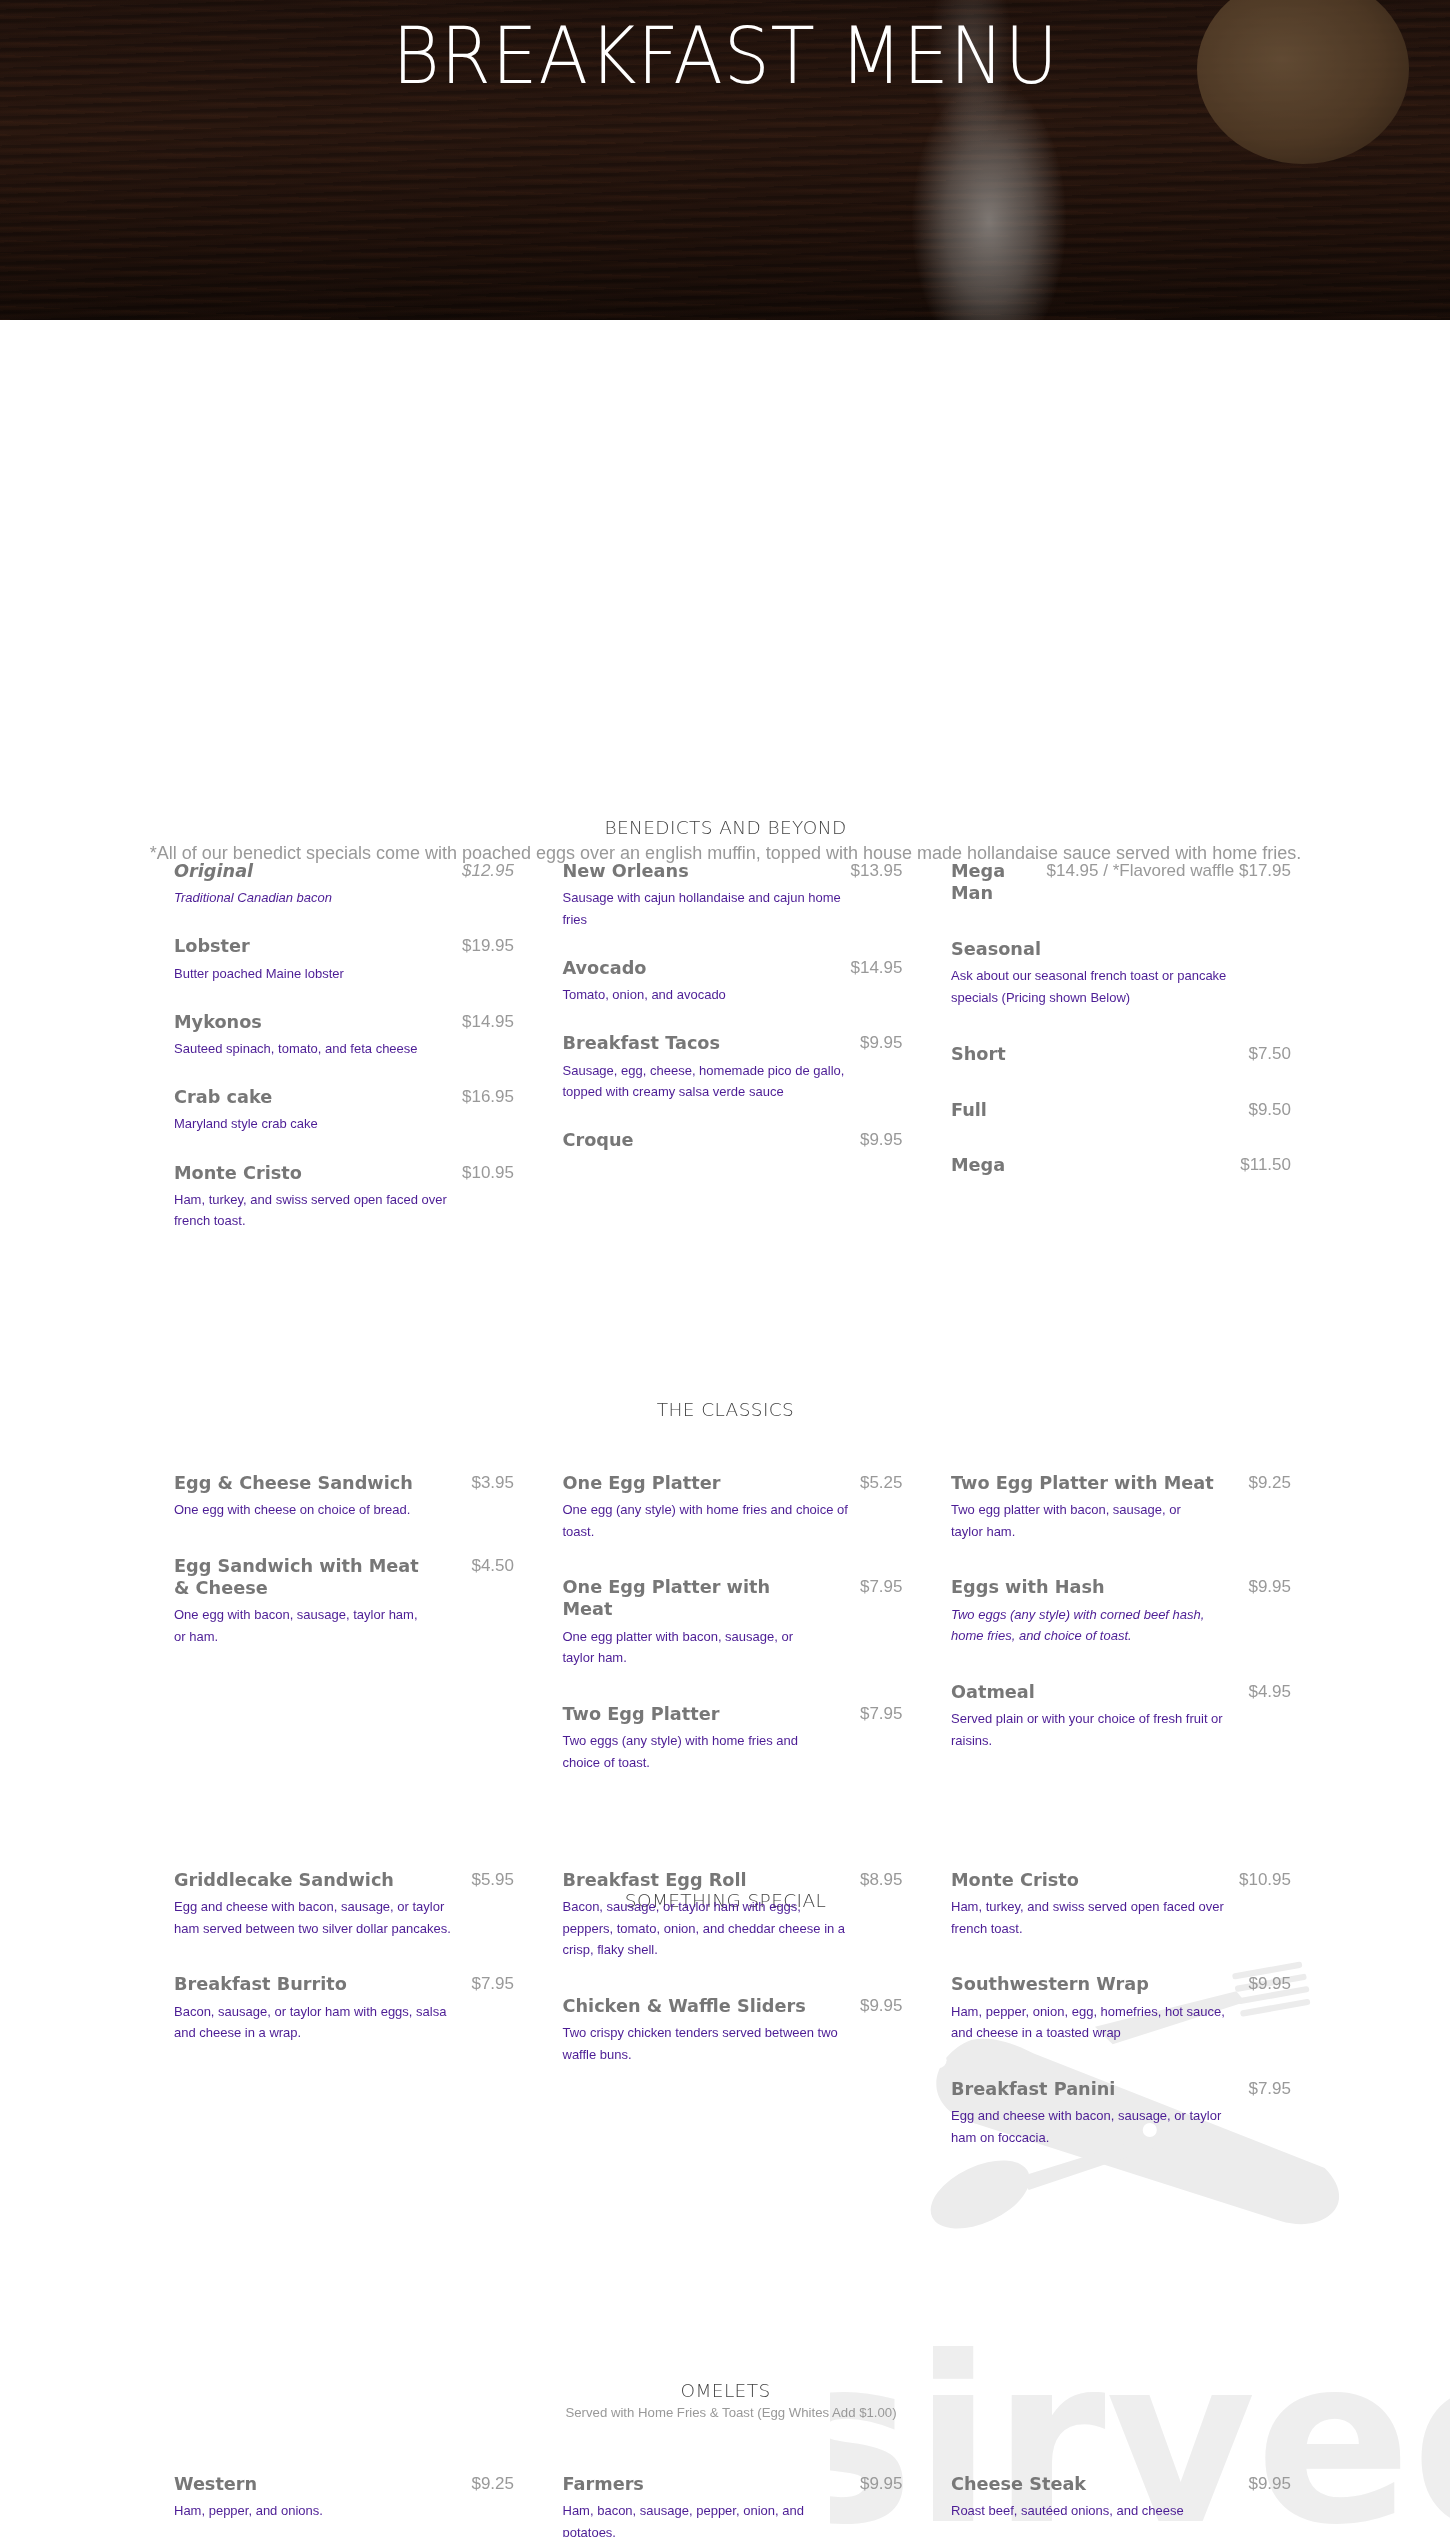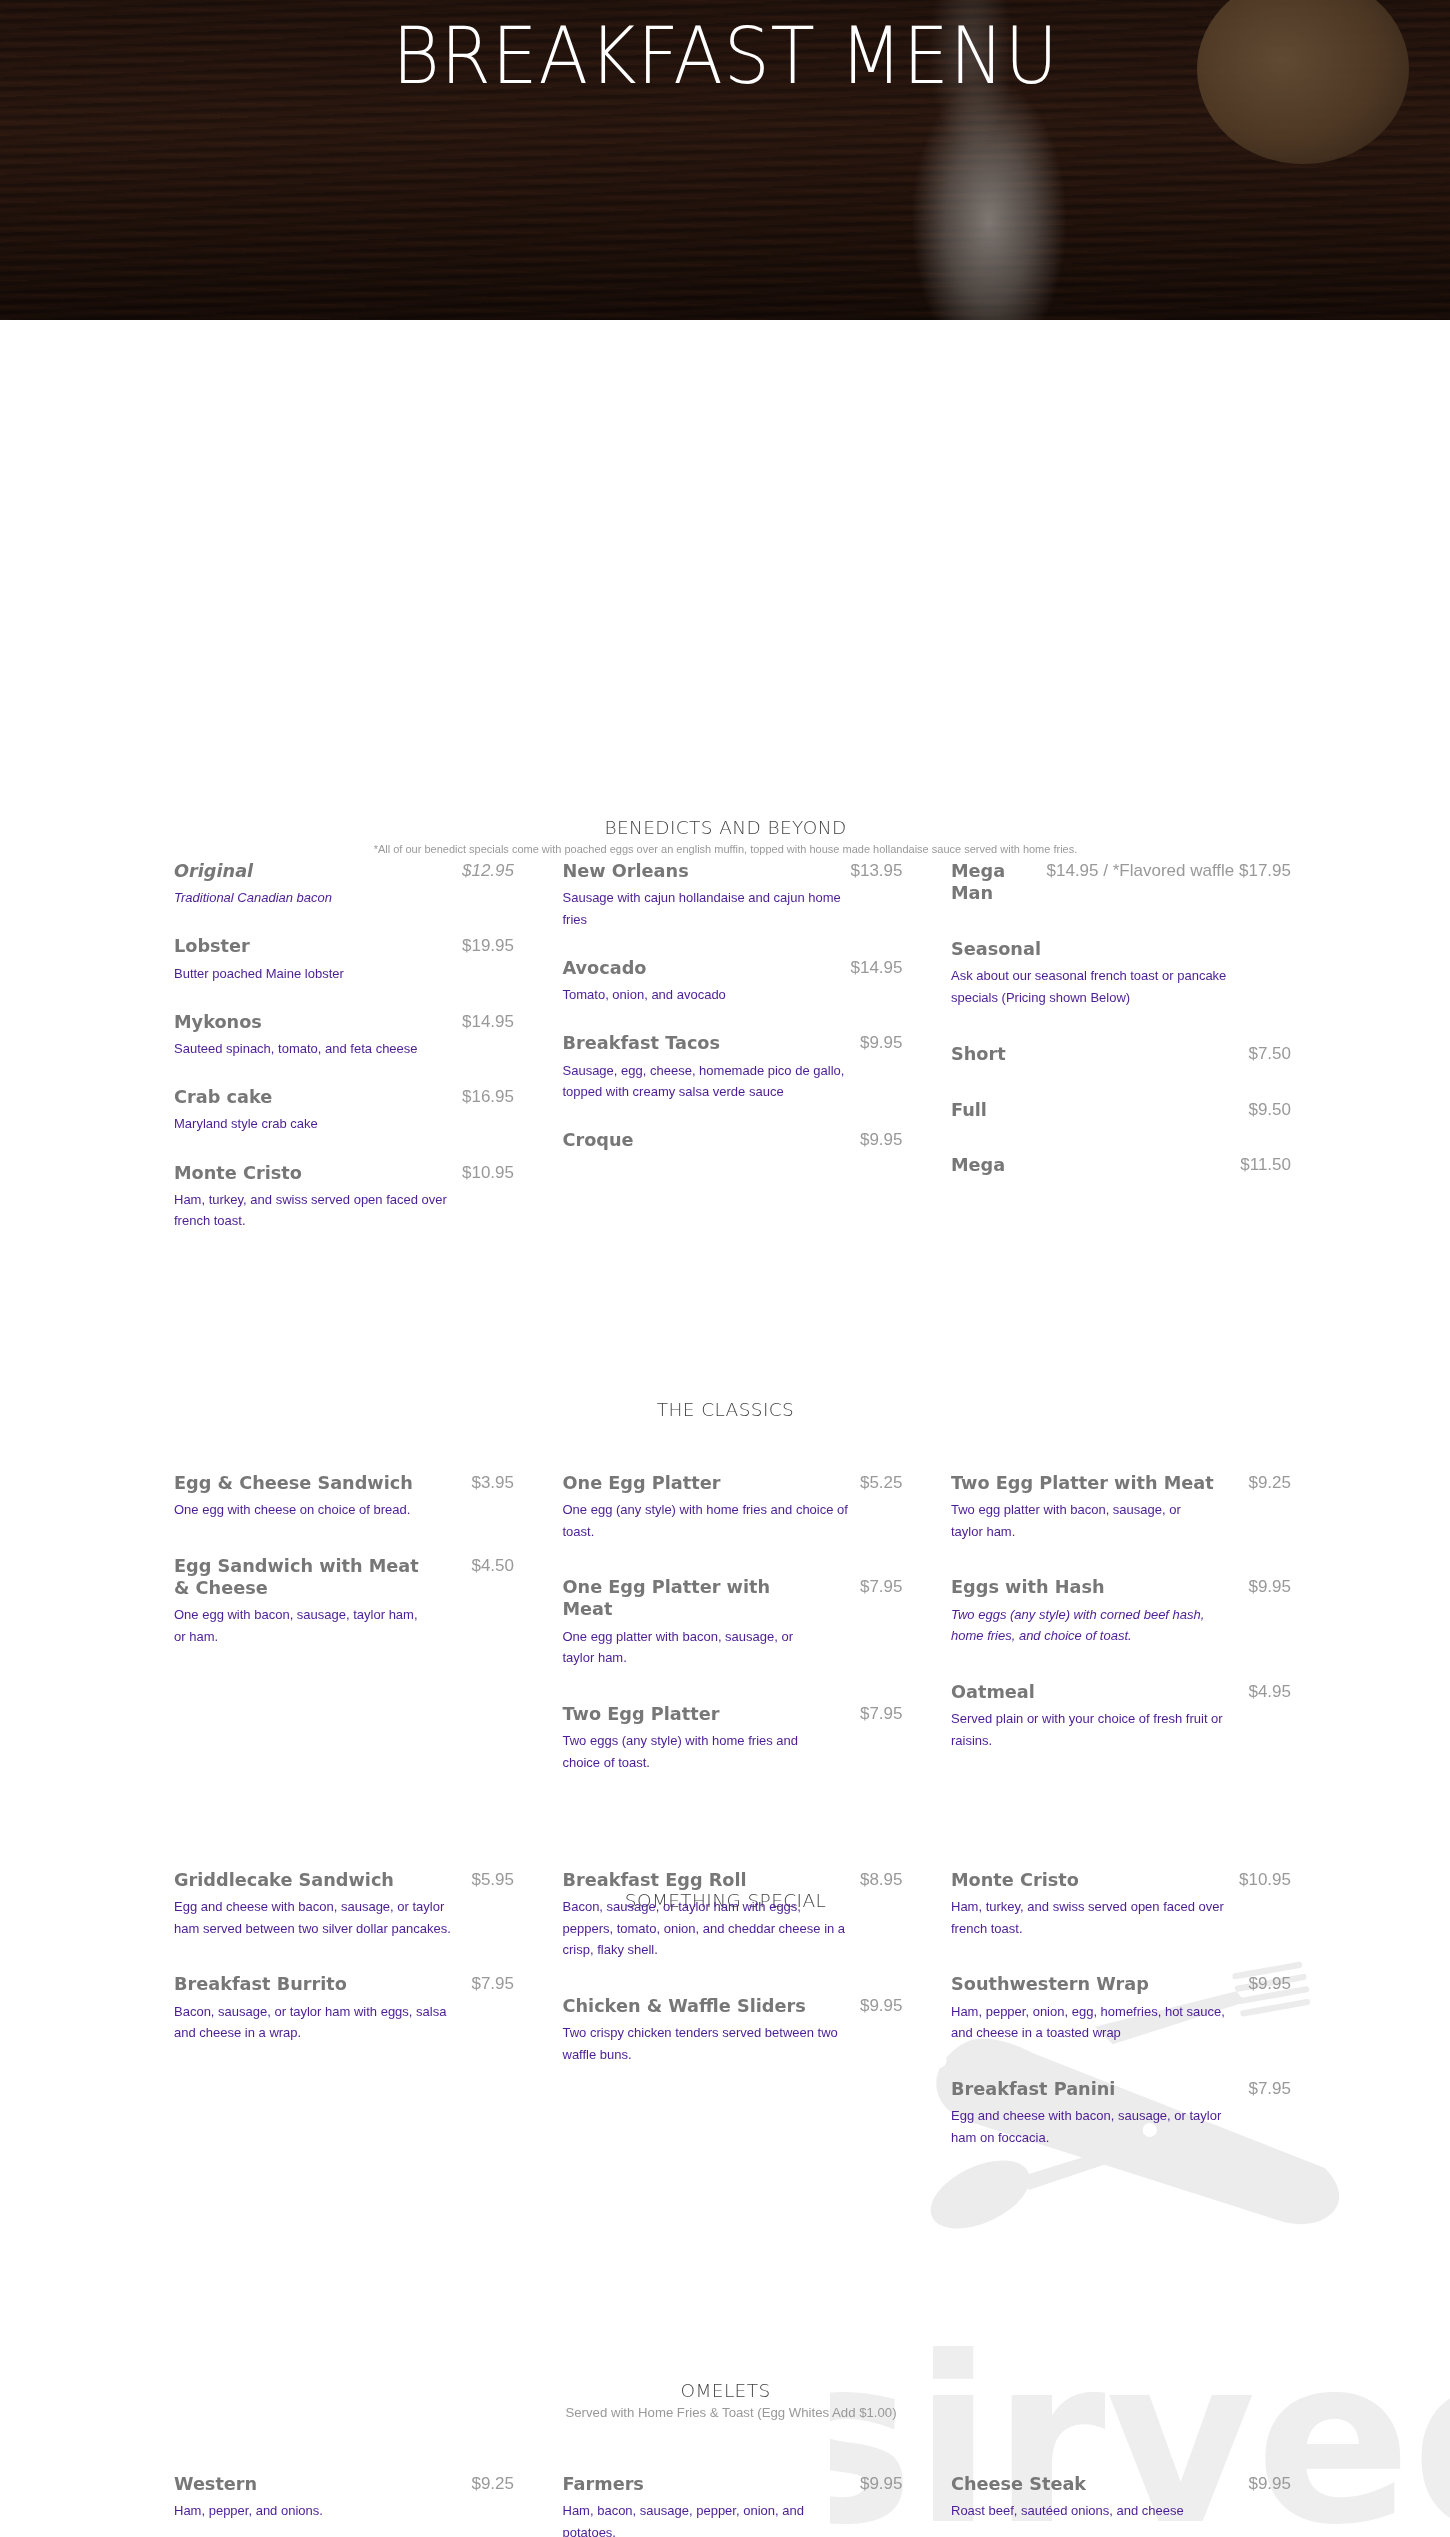--- a/index.html
+++ b/index.html
@@ -78,21 +78,21 @@
     <text x="-60" y="640" font-family="DejaVu Sans, sans-serif" font-weight="bold" font-size="260" fill="#eeeeee">sirved</text>
   </g>
   <circle cx="123" cy="118" r="9" fill="#ffffff"></circle>
   <circle cx="362" cy="197" r="8" fill="#ffffff"></circle>
 </svg>
 
 <main class="content">
 
   <section class="section" style="position:absolute; top:449px; left:0; width:1451px;margin-top:48px;">
     <h2 class="section-title">BENEDICTS AND BEYOND</h2>
-    <p class="section-note" style="font-size:11px; margin-top:5.3px;text-align:center;">*All of our benedict specials come with poached eggs over an english muffin, topped with house made hollandaise sauce served with home fries.</p>
+    <p class="section-note" style="font-size:18px; margin-top:5.3px;text-align:center;">*All of our benedict specials come with poached eggs over an english muffin, topped with house made hollandaise sauce served with home fries.</p>
   </section>
   <div class="cols" style="top:540px;">
     <div class="col">
       <div class="item" style="margin-bottom:26.5px;font-style:italic;">
         <div class="item-head">
             <span class="item-name">Original</span>
             <span class="item-price">$12.95</span>
           </div>
         <div class="item-desc">Traditional Canadian bacon</div>
       </div>

